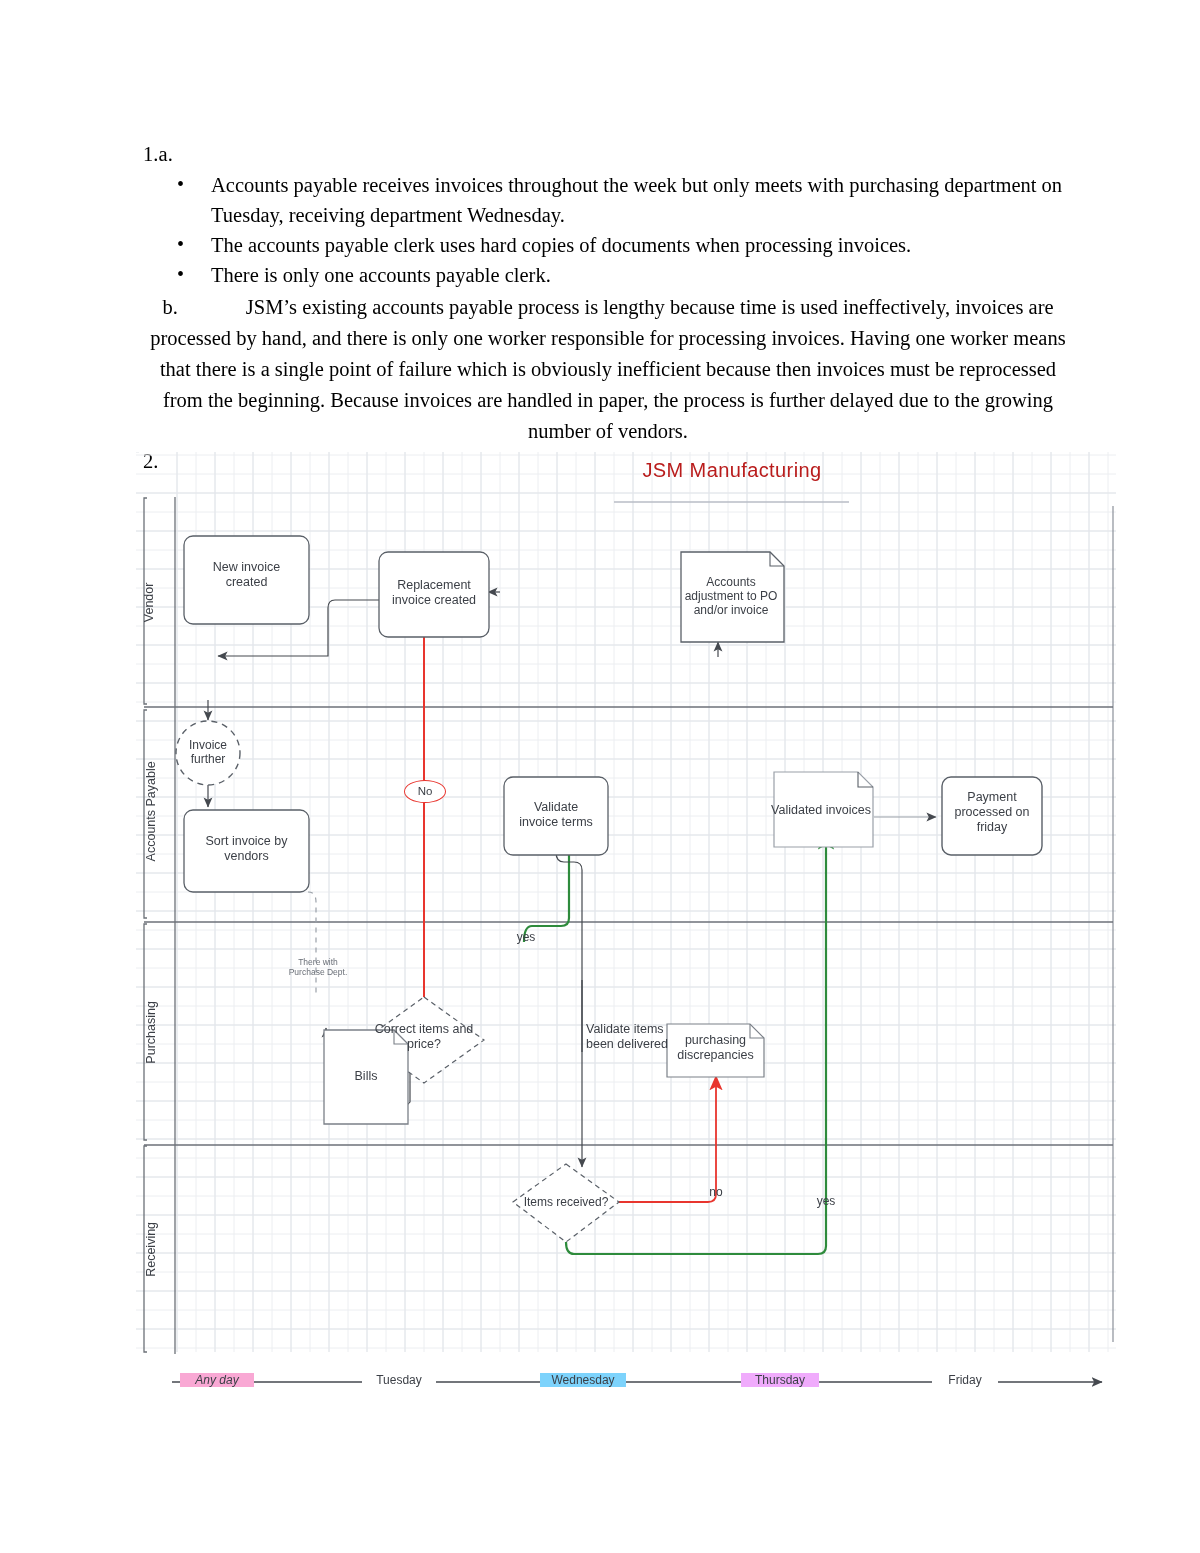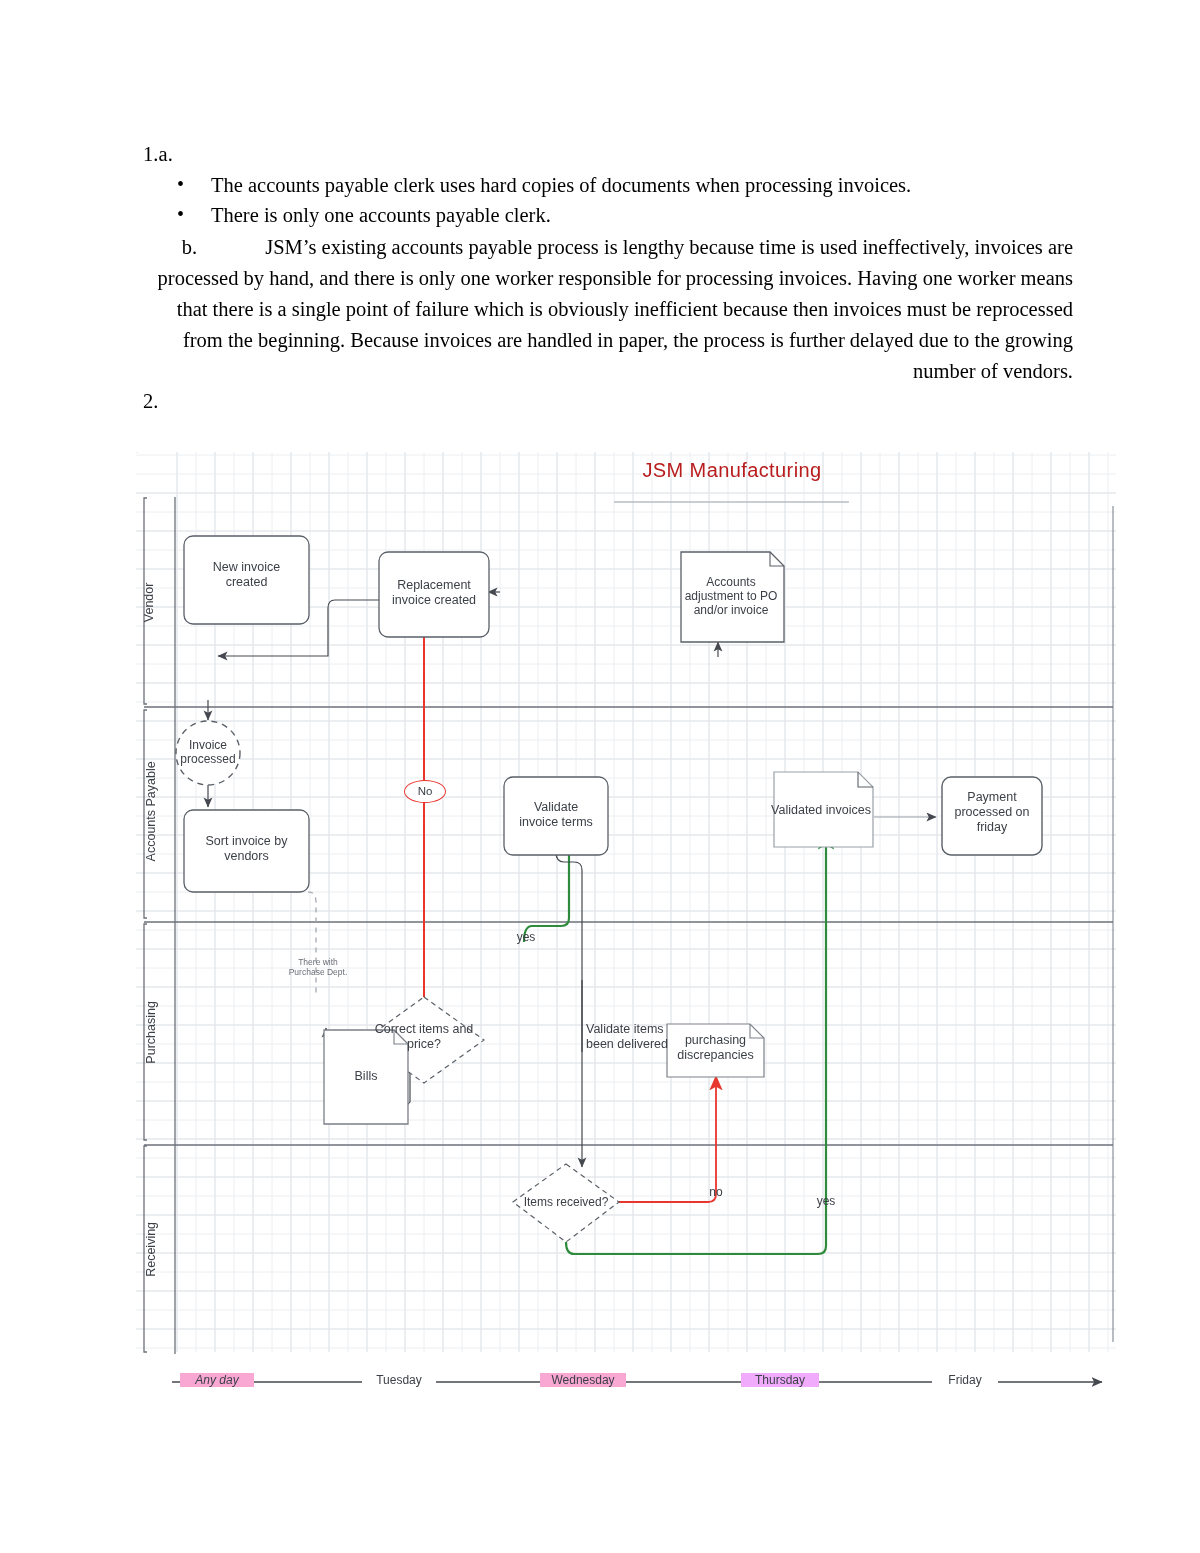--- a/index.html
+++ b/index.html
@@ -25,21 +25,21 @@
   }
   ul.bullets li{
     position:relative; padding-left:68px;
     font-size:20.5px; line-height:30px; margin-bottom:0px;
   }
   ul.bullets li::before{
     content:"\2022"; position:absolute; left:34px; top:-1px;
     font-size:20px; line-height:30px;
   }
   .para-b{
-    font-size:20.5px; line-height:31px; margin-top:2px; text-align:right;
+    font-size:20.5px; line-height:31px; margin-top:2px; text-align:center;
   }
   .para-b .bl{ display:inline-block; width:68px; }
   .label-2{
     font-size:20.5px; line-height:26px; margin-top:1px;
   }
 
   
   .diagram{
     position:absolute; left:136px; top:452px; width:980px; height:945px;
     overflow:hidden;
@@ -53,20 +53,21 @@
   }
 </style>
 </head>
 <body>
 
 <div class="doc">
 
   <div class="textblock">
     <div class="label-1a">1.a.</div>
     <ul class="bullets">
+      <li>Accounts payable receives invoices throughout the week but only meets with purchasing department on Tuesday, receiving department Wednesday.</li>
       <li>The accounts payable clerk uses hard copies of documents when processing invoices.</li>
       <li>There is only one accounts payable clerk.</li>
     </ul>
     <div class="para-b"><span>b.</span><span class="bl"></span><span>JSM’s existing accounts payable process is lengthy because time is used ineffectively, invoices are processed by hand, and there is only one worker responsible for processing invoices. Having one worker means that there is a single point of failure which is obviously inefficient because then invoices must be reprocessed from the beginning. Because invoices are handled in paper, the process is further delayed due to the growing number of vendors.</span></div>
     <div class="label-2">2.</div>
   </div>
 
   <div class="diagram">
 
     <svg width="980" height="945" viewBox="0 0 980 945" xmlns="http://www.w3.org/2000/svg">
@@ -232,21 +233,21 @@
 
     <div class="dlabel" style="left:48px; top:108px; width:125px; font-size:12.5px;">New invoice
 created</div>
     <div class="dlabel" style="left:240px; top:126px; width:116px; font-size:12.5px;">Replacement
 invoice created</div>
     <div class="dlabel" style="left:543px; top:123px; width:104px; font-size:12px;">Accounts
 adjustment to PO
 and/or invoice</div>
 
     <div class="dlabel" style="left:32px; top:286px; width:80px; font-size:12px;">Invoice
-processed</div>
+further</div>
     <div class="dlabel" style="left:48px; top:382px; width:125px; font-size:12.5px;">Sort invoice by
 vendors</div>
     <div class="dlabel" style="left:366px; top:348px; width:108px; font-size:12.5px;">Validate
 invoice terms</div>
     <div class="dlabel" style="left:634px; top:351px; width:102px; font-size:12.5px;">Validated invoices</div>
     <div class="dlabel" style="left:806px; top:338px; width:100px; font-size:12.5px;">Payment
 processed on
 friday</div>
 
     <div class="dlabel" style="left:226px; top:570px; width:124px; font-size:12.5px;">Correct items and
@@ -263,18 +264,18 @@
 Purchase Dept.</div>
 
     <div style="position:absolute; left:268px; top:328px; width:40px; height:21px; border:1.5px solid #e8352e; border-radius:50%; background:#ffffff;
                 font-family:'Liberation Sans',sans-serif; font-size:11.5px; color:#3b3f46; text-align:center; line-height:20px;">No</div>
     <div class="dlabel" style="left:370px; top:478px; width:40px; font-size:12px;">yes</div>
     <div class="dlabel" style="left:560px; top:733px; width:40px; font-size:12px;">no</div>
     <div class="dlabel" style="left:670px; top:742px; width:40px; font-size:12px;">yes</div>
 
     <div class="dlabel" style="left:44px; top:921px; width:74px; font-size:12px; background:#f9a8d4;font-style:italic;">Any day</div>
     <div class="dlabel" style="left:226px; top:921px; width:74px; font-size:12px; background:#ffffff;">Tuesday</div>
-    <div class="dlabel" style="left:404px; top:921px; width:86px; font-size:12px; background:#f9a8d4;">Wednesday</div>
+    <div class="dlabel" style="left:404px; top:921px; width:86px; font-size:12px; background:#7dd3fc;">Wednesday</div>
     <div class="dlabel" style="left:605px; top:921px; width:78px; font-size:12px; background:#f0abfc;">Thursday</div>
     <div class="dlabel" style="left:796px; top:921px; width:66px; font-size:12px; background:#ffffff;">Friday</div>
 
   </div>
 </div>
 
 </body></html>

